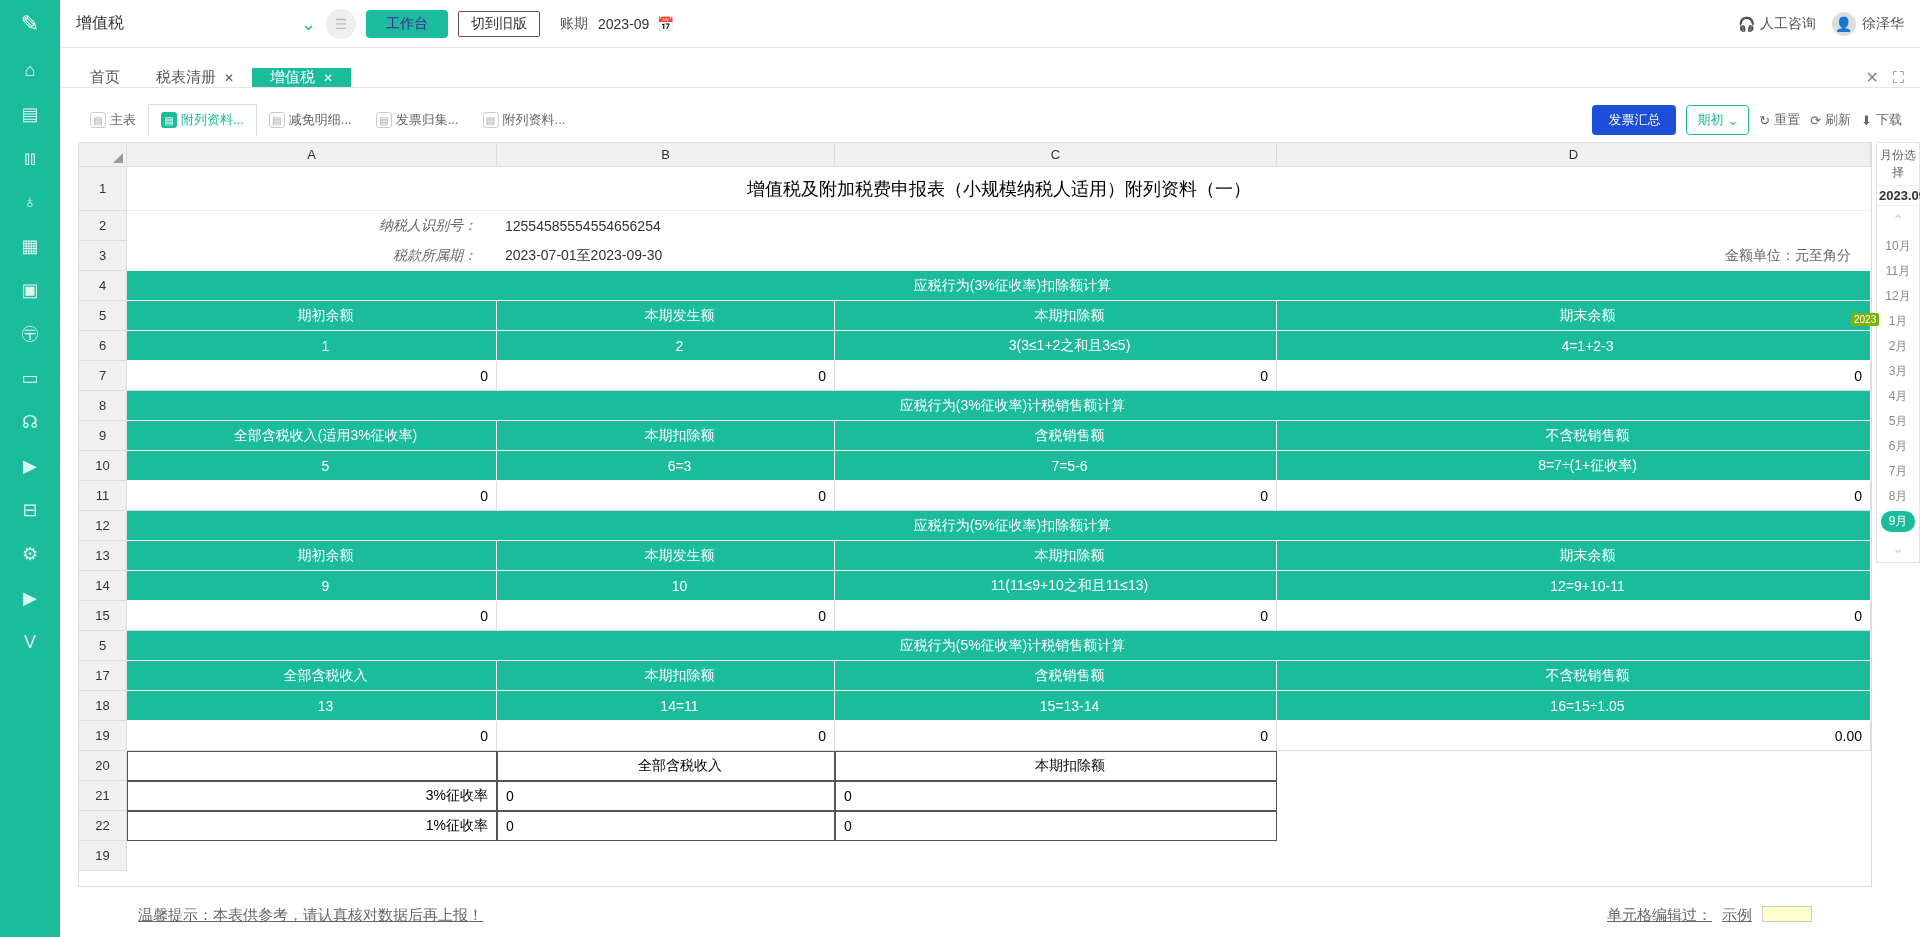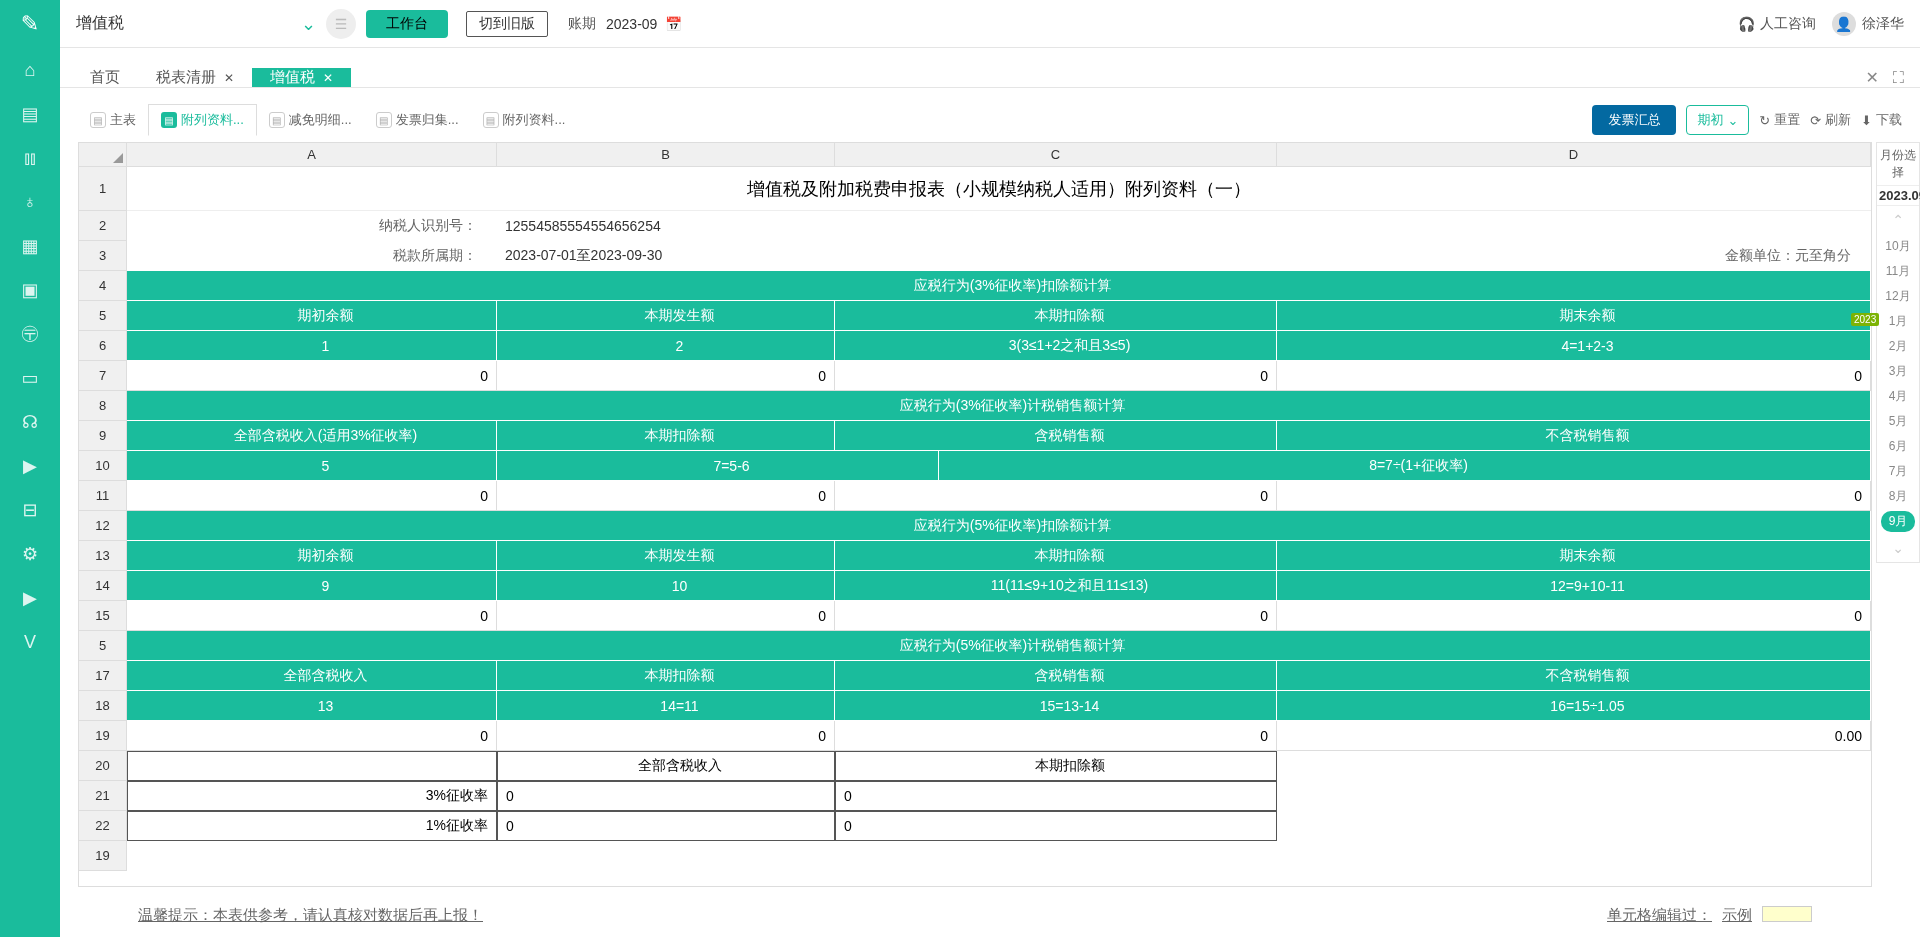--- a/index.html
+++ b/index.html
@@ -6,21 +6,21 @@
 body { background: #f5f5f5; overflow: hidden; width: 1920px; height: 937px; }
 
 .left-sidebar { position: fixed; left: 0; top: 0; width: 60px; height: 100%; background: #1abc9c; z-index: 100; }
 .left-sidebar .logo { height: 48px; display: flex; align-items: center; justify-content: center; color: #fff; font-size: 22px; }
 .left-sidebar .nav-item { height: 44px; display: flex; align-items: center; justify-content: center; color: rgba(255,255,255,0.85); cursor: pointer; font-size: 18px; }
 
 .top-bar { position: fixed; left: 60px; top: 0; right: 0; height: 48px; background: #fff; border-bottom: 1px solid #e5e5e5; display: flex; align-items: center; padding: 0 16px; z-index: 90; }
 .top-bar .company-select { display: flex; align-items: center; width: 240px; color: #333; font-size: 16px; cursor: pointer; }
 .top-bar .chevron { color: #1abc9c; margin-left: auto; font-size: 18px; }
 .top-bar .ring-icon { width: 30px; height: 30px; border-radius: 50%; background: #eee; display: flex; align-items: center; justify-content: center; margin: 0 10px; color: #bbb; font-size: 14px; }
-.top-bar .console-btn { background: #1abc9c; color: #000000; padding: 5px 20px; border-radius: 4px; font-size: 14px; cursor: pointer; margin-right: 18px; }
+.top-bar .console-btn { background: #1abc9c; color: #4c1d95; padding: 5px 20px; border-radius: 4px; font-size: 14px; cursor: pointer; margin-right: 10px; }
 .top-bar .switch-btn { border: 1px solid #555; padding: 3px 12px; font-size: 14px; cursor: pointer; margin-right: 20px; color: #333; border-radius: 2px; }
 .top-bar .period-label { font-size: 14px; color: #555; margin-right: 10px; }
 .top-bar .period-val { font-size: 14px; color: #333; margin-right: 8px; }
 .top-bar .cal-icon { color: #1abc9c; font-size: 14px; }
 .top-bar .right { margin-left: auto; display: flex; align-items: center; gap: 16px; font-size: 14px; color: #555; }
 .top-bar .right .help { display: flex; align-items: center; gap: 4px; cursor: pointer; }
 .top-bar .avatar { width: 24px; height: 24px; border-radius: 50%; background: #ddd; display: inline-flex; align-items: center; justify-content: center; color: #999; font-size: 14px; }
 .top-bar .user { display: flex; align-items: center; gap: 6px; cursor: pointer; }
 
 .tab-bar { position: fixed; left: 60px; top: 48px; right: 0; height: 40px; background: #fff; border-bottom: 1px solid #e5e5e5; display: flex; align-items: flex-end; padding-left: 12px; z-index: 80; }
@@ -32,41 +32,41 @@
 
 .content { position: fixed; left: 60px; top: 88px; right: 0; bottom: 0; background: #fff; }
 
 .sub-tabs { position: absolute; left: 18px; top: 14px; right: 18px; height: 36px; display: flex; align-items: center; }
 .sub-tabs .sub-tab { padding: 6px 12px; font-size: 13px; color: #666; cursor: pointer; display: flex; align-items: center; gap: 4px; }
 .sub-tabs .sub-tab.active { border: 1px solid #ddd; border-bottom: 1px solid #fff; color: #1abc9c; background: #fff; }
 .sub-tabs .sub-tab .ico { width: 16px; height: 16px; border-radius: 3px; display: inline-flex; align-items: center; justify-content: center; font-size: 10px; }
 .sub-tabs .sub-tab.active .ico { background: #1abc9c; color: #fff; }
 .sub-tabs .sub-tab .ico.gray { color: #aaa; border: 1px solid #ccc; }
 .sub-tabs .actions { margin-left: auto; display: flex; align-items: center; gap: 10px; }
-.sub-tabs .btn-primary { background: #0369a1; color: #fff; padding: 6px 16px; border-radius: 4px; font-size: 13px; cursor: pointer; }
+.sub-tabs .btn-primary { background: #1d4ed8; color: #fff; padding: 6px 16px; border-radius: 4px; font-size: 13px; cursor: pointer; }
 .sub-tabs .btn-outline { border: 1px solid #1abc9c; color: #1abc9c; padding: 5px 10px; border-radius: 4px; font-size: 13px; cursor: pointer; display: flex; align-items: center; gap: 4px; }
 .sub-tabs .text-btn { color: #666; font-size: 13px; cursor: pointer; display: flex; align-items: center; gap: 4px; }
 
 .spreadsheet { position: absolute; left: 18px; top: 54px; right: 48px; bottom: 50px; border: 1px solid #ddd; overflow: hidden; background: #fff; }
 .col-headers { display: flex; height: 24px; border-bottom: 1px solid #ddd; }
 .corner-cell { width: 48px; border-right: 1px solid #ddd; background: #f0f0f0; display: flex; align-items: center; justify-content: center; position: relative; }
 .corner-cell::after { content: ''; position: absolute; right: 3px; bottom: 3px; border: 5px solid transparent; border-right-color: #999; border-bottom-color: #999; }
 .col-head { border-right: 1px solid #ddd; background: #f0f0f0; display: flex; align-items: center; justify-content: center; font-size: 13px; color: #333; }
 .col-A { width: 370px; } .col-B { width: 338px; } .col-C { width: 442px; } .col-D { flex: 1; }
 
 .sheet-body { position: absolute; left: 0; top: 24px; right: 0; bottom: 0; overflow: auto; }
 .row { display: flex; align-items: stretch; }
 .row-head { width: 48px; min-height: 30px; border-right: 1px solid #ddd; border-bottom: 1px solid #ddd; background: #f0f0f0; display: flex; align-items: center; justify-content: center; font-size: 13px; color: #333; flex-shrink: 0; }
 .cell { border-right: 1px solid #ddd; border-bottom: 1px solid #ddd; padding: 4px 8px; font-size: 14px; display: flex; align-items: center; }
 .cell.center { justify-content: center; padding-left: 36px; }
 .cell.right { justify-content: flex-end; }
 .cell.teal { background: #1abc9c; color: #fff; border-color: #fff; }
 .cell.border-thick { border: 1px solid #555; }
 .title-row { flex: 1; min-height: 44px; justify-content: center; font-size: 18px; font-weight: 500; border-right: none; border-bottom: 1px solid #eee; }
-.info-label { width: 370px; justify-content: flex-end; padding-right: 20px; border: none; color: #666; }
+.info-label { width: 370px; justify-content: flex-end; padding-right: 20px; border: none; color: #666; font-style: italic; }
 .info-val { flex: 1; border: none; color: #333; }
 .info-right { border: none; color: #666; margin-left: auto; padding-right: 20px; }
 .merged4 { flex: 1; }
 .c0 { width: 370px; } .c1 { width: 338px; } .c2 { width: 442px; } .c3 { flex: 1; }
 
 .scroll-indicator { position: absolute; right: 38px; top: 58px; width: 6px; height: 30px; background: #ffc107; border-radius: 3px; }
 
 .month-panel { position: absolute; right: 0; top: 54px; width: 44px; background: #fff; border: 1px solid #e5e5e5; font-size: 12px; text-align: center; }
 .month-panel .mp-title { padding: 4px 2px; color: #666; border-bottom: 1px solid #eee; font-size: 12px; }
 .month-panel .mp-val { padding: 2px; font-weight: bold; color: #333; font-size: 13px; border-bottom: 1px solid #eee; }
@@ -242,20 +242,21 @@
       <div class="row">
           <div class="row-head">9</div>
           <div class="cell teal center c0">全部含税收入(适用3%征收率)</div>
           <div class="cell teal center c1">本期扣除额</div>
           <div class="cell teal center c2">含税销售额</div>
           <div class="cell teal center c3">不含税销售额</div>
         </div>
       <div class="row">
           <div class="row-head">10</div>
           <div class="cell teal center c0">5</div>
+          <div class="cell teal center c1">6=3</div>
           <div class="cell teal center c2">7=5-6</div>
           <div class="cell teal center c3">8=7÷(1+征收率)</div>
         </div>
       <div class="row">
           <div class="row-head">11</div>
           <div class="cell right c0">0</div>
           <div class="cell right c1">0</div>
           <div class="cell right c2">0</div>
           <div class="cell right c3">0</div>
         </div>

